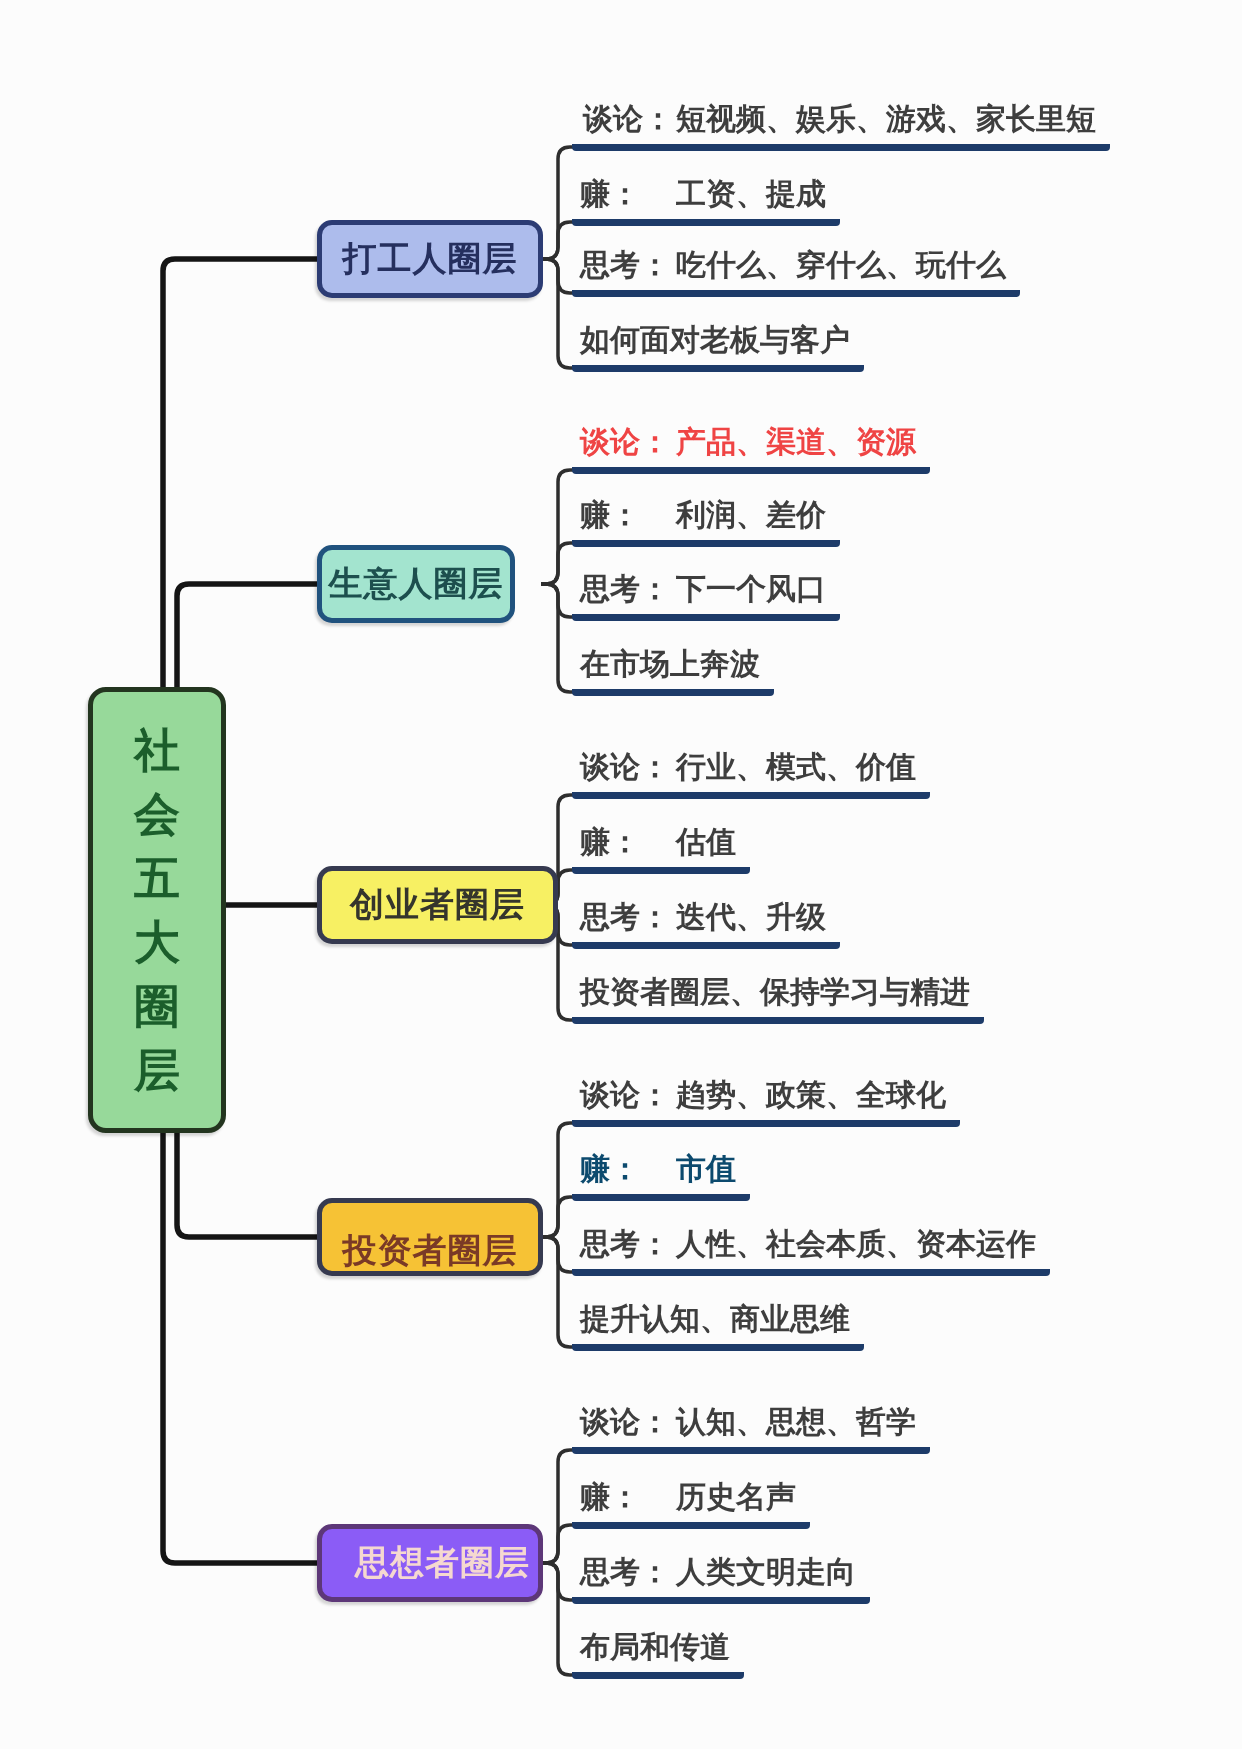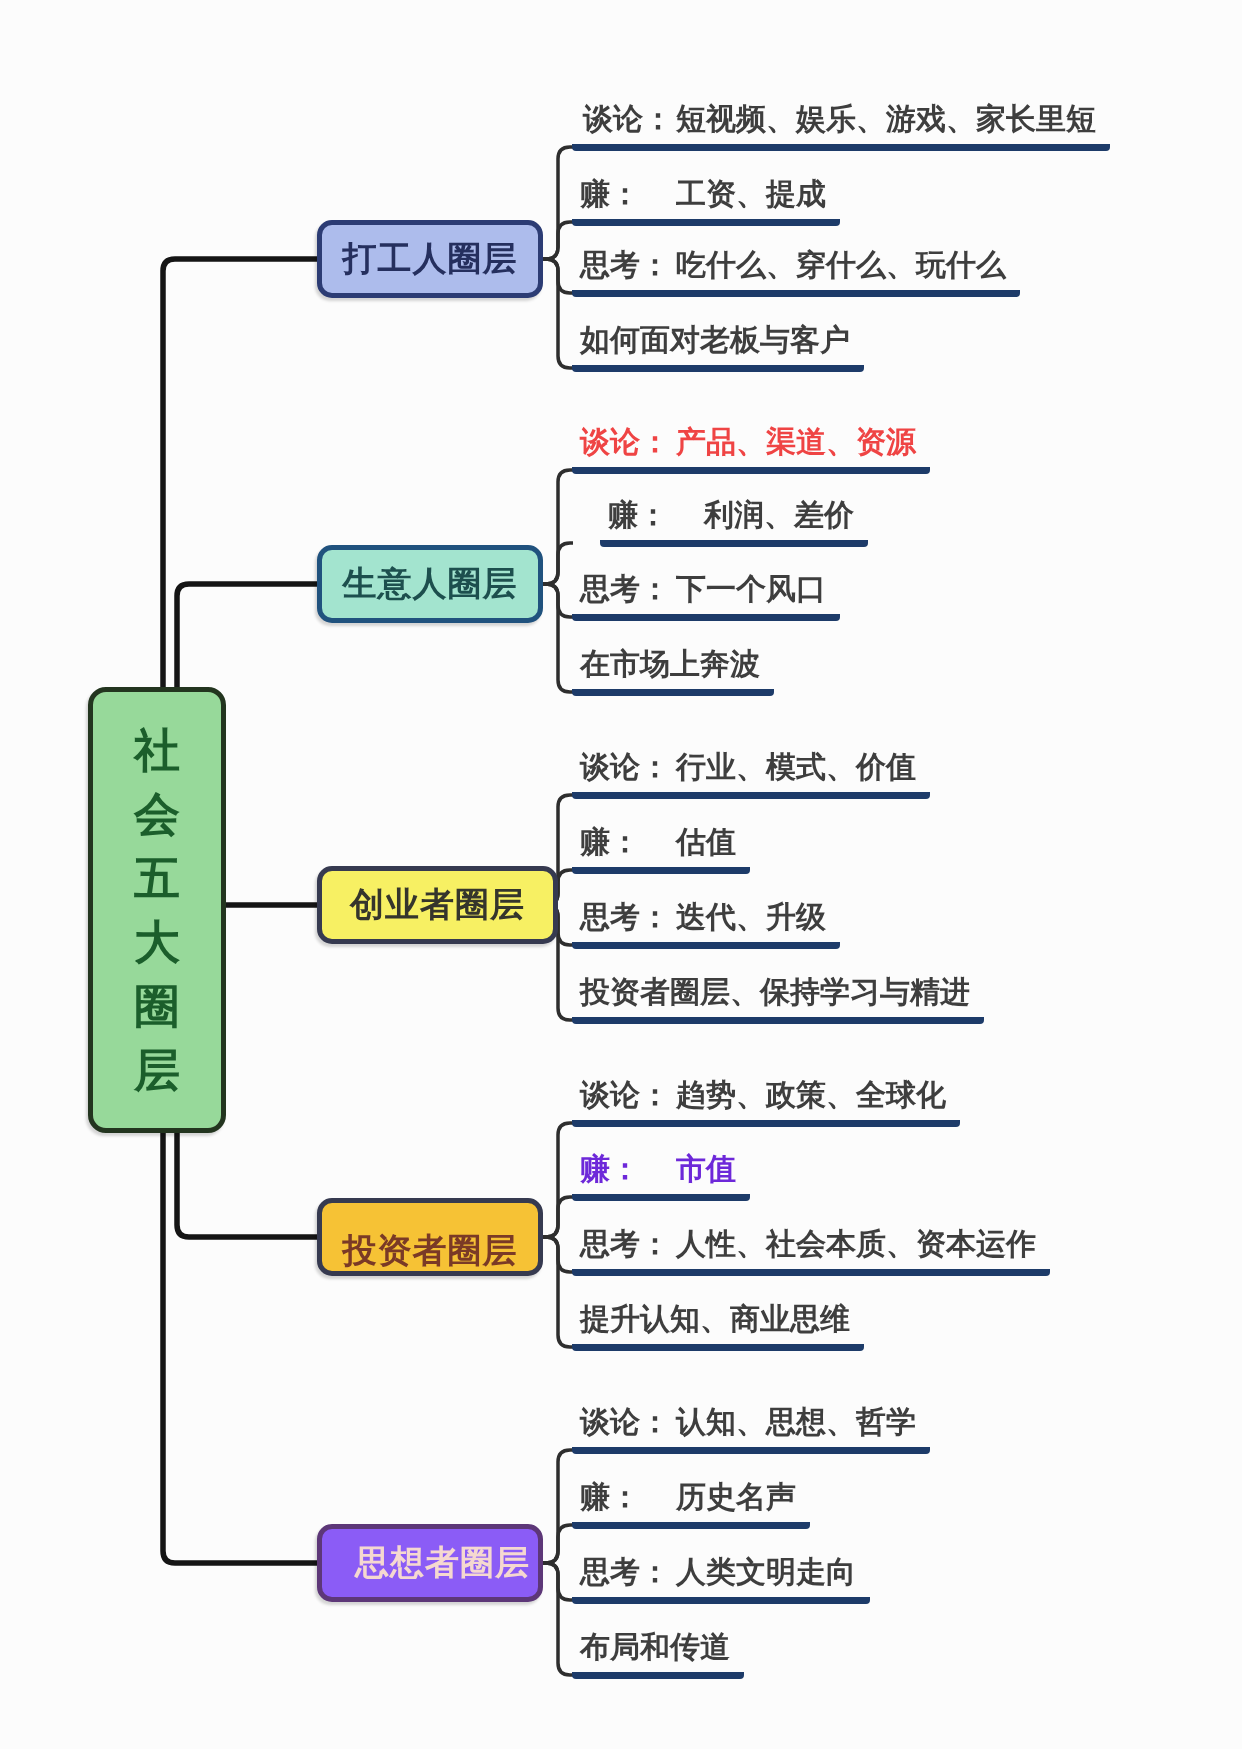--- a/index.html
+++ b/index.html
@@ -55,39 +55,39 @@
 圈
 层</span>
   </div>
 <div class="node" style="left: 317px; top: 220px; width: 226px; height: 78px; background: rgb(173, 188, 236); border: 5px solid rgb(44, 60, 116);">
       <span class="branch-label" style="color: rgb(37, 47, 94);">打工人圈层</span>
     </div>
     <div class="child" style="top: 99px; border-bottom-color: rgb(29, 59, 105); color: rgb(62, 62, 62); text-align: center;"><span class="prefix">谈论：</span><span class="value">短视频、娱乐、游戏、家长里短</span></div>
     <div class="child" style="top: 174px; border-bottom-color: rgb(29, 59, 105); color: rgb(62, 62, 62);"><span class="prefix">赚：</span><span class="value">工资、提成</span></div>
     <div class="child" style="top: 245px; border-bottom-color: rgb(29, 59, 105); color: rgb(62, 62, 62);"><span class="prefix">思考：</span><span class="value">吃什么、穿什么、玩什么</span></div>
     <div class="child" style="top: 320px; border-bottom-color: rgb(29, 59, 105); color: rgb(62, 62, 62);"><span class="value">如何面对老板与客户</span></div>
-    <div class="node" style="left: 317px; top: 545px; width: 226px; height: 78px; background: rgb(163, 228, 207); border: 5px solid rgb(32, 82, 126);">
+    <div class="node" style="left: 317px; top: 545px; width: 198px; height: 78px; background: rgb(163, 228, 207); border: 5px solid rgb(32, 82, 126);">
       <span class="branch-label" style="color: rgb(29, 79, 78);">生意人圈层</span>
     </div>
     <div class="child" style="top: 422px; border-bottom-color: rgb(29, 59, 105); color: #ef4444;"><span class="prefix">谈论：</span><span class="value">产品、渠道、资源</span></div>
-    <div class="child" style="top: 495px; border-bottom-color: rgb(29, 59, 105); color: rgb(62, 62, 62); margin-left: 28px;"><span class="prefix">赚：</span><span class="value">利润、差价</span></div>
+    <div class="child" style="top: 495px; border-bottom-color: rgb(29, 59, 105); color: rgb(62, 62, 62);"><span class="prefix">赚：</span><span class="value">利润、差价</span></div>
     <div class="child" style="top: 569px; border-bottom-color: rgb(29, 59, 105); color: rgb(62, 62, 62);"><span class="prefix">思考：</span><span class="value">下一个风口</span></div>
     <div class="child" style="top: 644px; border-bottom-color: rgb(29, 59, 105); color: rgb(62, 62, 62);"><span class="value">在市场上奔波</span></div>
     <div class="node" style="left: 317px; top: 866px; width: 241px; height: 78px; background: rgb(247, 240, 99); border: 5px solid rgb(54, 58, 80);">
       <span class="branch-label" style="color: rgb(53, 53, 44);">创业者圈层</span>
     </div>
     <div class="child" style="top: 747px; border-bottom-color: rgb(29, 59, 105); color: rgb(62, 62, 62);"><span class="prefix">谈论：</span><span class="value">行业、模式、价值</span></div>
     <div class="child" style="top: 822px; border-bottom-color: rgb(29, 59, 105); color: rgb(62, 62, 62);"><span class="prefix">赚：</span><span class="value">估值</span></div>
     <div class="child" style="top: 897px; border-bottom-color: rgb(29, 59, 105); color: rgb(62, 62, 62);"><span class="prefix">思考：</span><span class="value">迭代、升级</span></div>
     <div class="child" style="top: 972px; border-bottom-color: rgb(29, 59, 105); color: rgb(62, 62, 62);"><span class="value">投资者圈层、保持学习与精进</span></div>
     <div class="node" style="left: 317px; top: 1198px; width: 226px; height: 78px; background: rgb(246, 194, 53); border: 5px solid rgb(54, 58, 80);">
       <span class="branch-label" style="color: rgb(122, 58, 38); margin-top: 28px;">投资者圈层</span>
     </div>
     <div class="child" style="top: 1075px; border-bottom-color: rgb(29, 59, 105); color: rgb(62, 62, 62);"><span class="prefix">谈论：</span><span class="value">趋势、政策、全球化</span></div>
-    <div class="child" style="top: 1149px; border-bottom-color: rgb(29, 59, 105); color: #6d28d9;"><span class="prefix">赚：</span><span class="value">市值</span></div>
+    <div class="child" style="top: 1149px; border-bottom-color: rgb(29, 59, 105); color: #0c4a6e;"><span class="prefix">赚：</span><span class="value">市值</span></div>
     <div class="child" style="top: 1224px; border-bottom-color: rgb(29, 59, 105); color: rgb(62, 62, 62);"><span class="prefix">思考：</span><span class="value">人性、社会本质、资本运作</span></div>
     <div class="child" style="top: 1299px; border-bottom-color: rgb(29, 59, 105); color: rgb(62, 62, 62);"><span class="value">提升认知、商业思维</span></div>
     <div class="node" style="left: 317px; top: 1524px; width: 226px; height: 78px; background: #8b5cf6; border: 5px solid rgb(93, 55, 120); padding-left: 25px;">
       <span class="branch-label" style="color: rgb(245, 216, 208);">思想者圈层</span>
     </div>
     <div class="child" style="top: 1402px; border-bottom-color: rgb(29, 59, 105); color: rgb(62, 62, 62);"><span class="prefix">谈论：</span><span class="value">认知、思想、哲学</span></div>
     <div class="child" style="top: 1477px; border-bottom-color: rgb(29, 59, 105); color: rgb(62, 62, 62);"><span class="prefix">赚：</span><span class="value">历史名声</span></div>
     <div class="child" style="top: 1552px; border-bottom-color: rgb(29, 59, 105); color: rgb(62, 62, 62);"><span class="prefix">思考：</span><span class="value">人类文明走向</span></div>
     <div class="child" style="top: 1627px; border-bottom-color: rgb(29, 59, 105); color: rgb(62, 62, 62);"><span class="value">布局和传道</span></div>
   </div>

